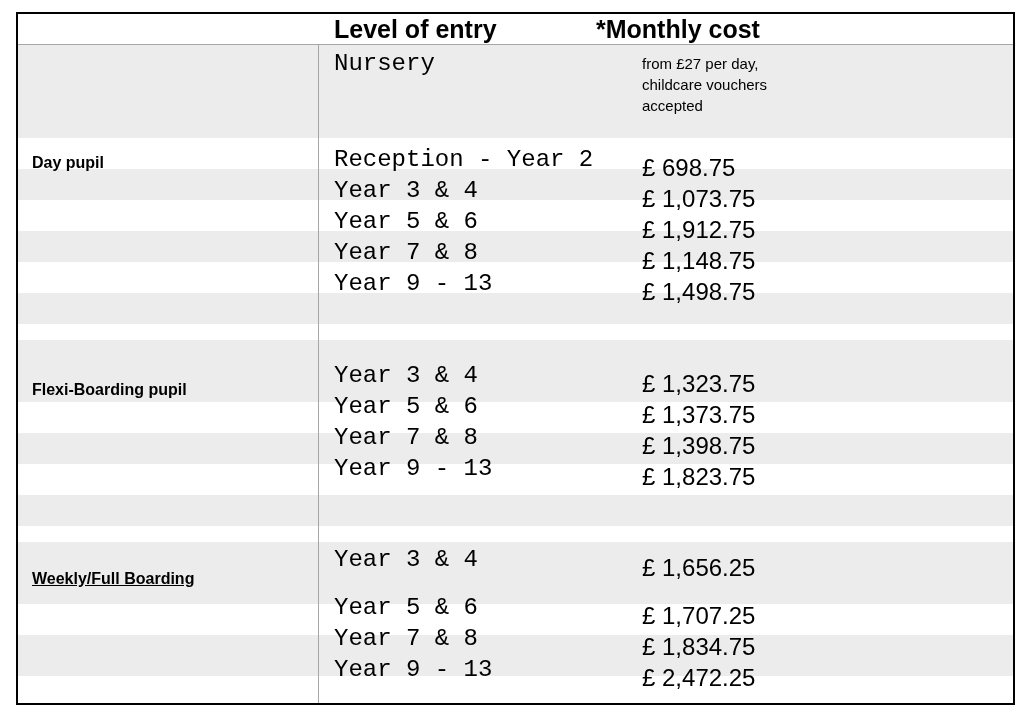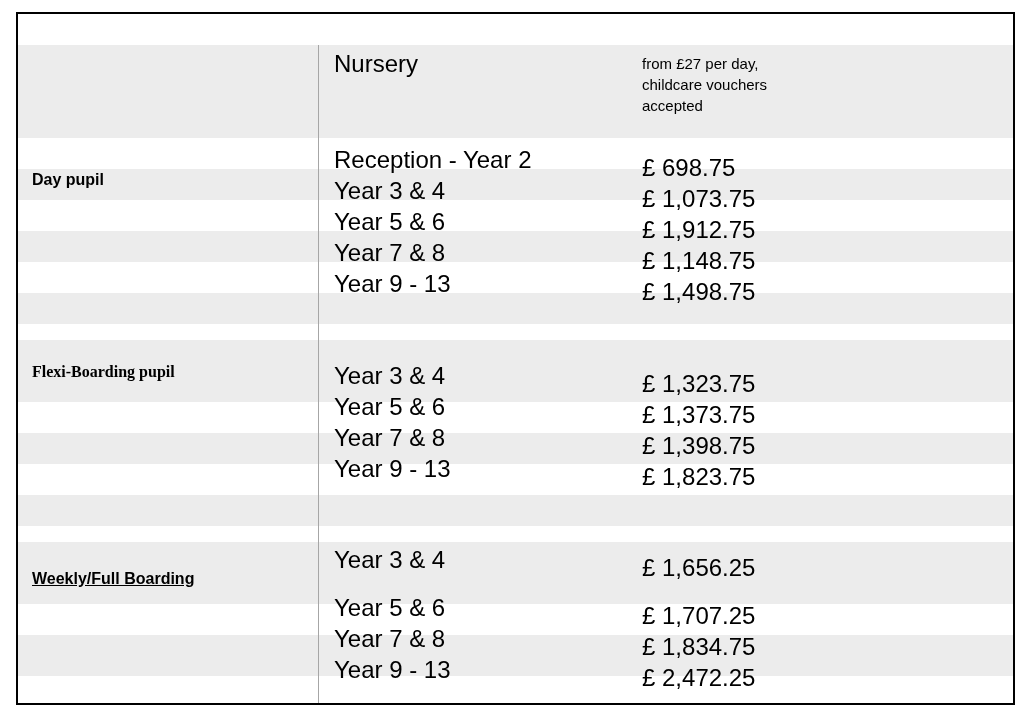--- a/index.html
+++ b/index.html
@@ -106,20 +106,21 @@
     right: 0;
     z-index: 4;
   }
   .row .entry {
     position: absolute;
     left: 15px;
     top: 0;
     font-size: 24px;
     line-height: 30px;
     white-space: nowrap;
+    font-family: Liberation Mono, monospace;
   }
   .row .cost {
     position: absolute;
     left: 323px;
     top: 8px;
     font-size: 24px;
     line-height: 30px;
     white-space: nowrap;
   }
   .row .cost-note {
@@ -129,36 +130,40 @@
     font-size: 15px;
     line-height: 21px;
     white-space: pre-line;
   }
 </style>
 </head>
 <body>
 
 <div id="fees-table-wrap">
 
+  <div class="header-band">
+    <div class="hdr-entry">Level of entry</div>
+    <div class="hdr-cost">*Monthly cost</div>
+  </div>
 
   <div class="body-area">
     <div id="stripe-layer">
         <div class="stripe" style="top: 0px; height: 93px; background: rgb(236, 236, 236);"></div>
         <div class="stripe" style="top: 124px; height: 31px; background: rgb(236, 236, 236);"></div>
         <div class="stripe" style="top: 186px; height: 31px; background: rgb(236, 236, 236);"></div>
         <div class="stripe" style="top: 248px; height: 31px; background: rgb(236, 236, 236);"></div>
         <div class="stripe" style="top: 295px; height: 62px; background: rgb(236, 236, 236);"></div>
         <div class="stripe" style="top: 388px; height: 31px; background: rgb(236, 236, 236);"></div>
         <div class="stripe" style="top: 450px; height: 31px; background: rgb(236, 236, 236);"></div>
         <div class="stripe" style="top: 497px; height: 62px; background: rgb(236, 236, 236);"></div>
         <div class="stripe" style="top: 590px; height: 41px; background: rgb(236, 236, 236);"></div>
       </div>
     <div class="v-divider"></div>
     <div id="content-layer">
-        <div class="cat-label" style="top: 108px; margin-top: 17px;">
+        <div class="cat-label" style="top: 108px;">
           <div class="cat-title">Day pupil</div>
         </div>
         <div class="row" style="top: 4px;">
           <div class="entry">Nursery</div>
           <div class="cost-note">from £27 per day,
 childcare vouchers
 accepted</div>
         </div>
         <div class="row" style="top: 100px;">
           <div class="entry">Reception - Year 2</div>
@@ -173,21 +178,21 @@
           <div class="cost">£ 1,912.75</div>
         </div>
         <div class="row" style="top: 193px;">
           <div class="entry">Year 7 &amp; 8</div>
           <div class="cost">£ 1,148.75</div>
         </div>
         <div class="row" style="top: 224px;">
           <div class="entry">Year 9 - 13</div>
           <div class="cost">£ 1,498.75</div>
         </div>
-        <div class="cat-label" style="top: 317px; font-family: Liberation Serif, serif;">
+        <div class="cat-label" style="top: 335px;">
           <div class="cat-title">Flexi-Boarding pupil</div>
         </div>
         <div class="row" style="top: 316px;">
           <div class="entry">Year 3 &amp; 4</div>
           <div class="cost">£ 1,323.75</div>
         </div>
         <div class="row" style="top: 347px;">
           <div class="entry">Year 5 &amp; 6</div>
           <div class="cost">£ 1,373.75</div>
         </div>

